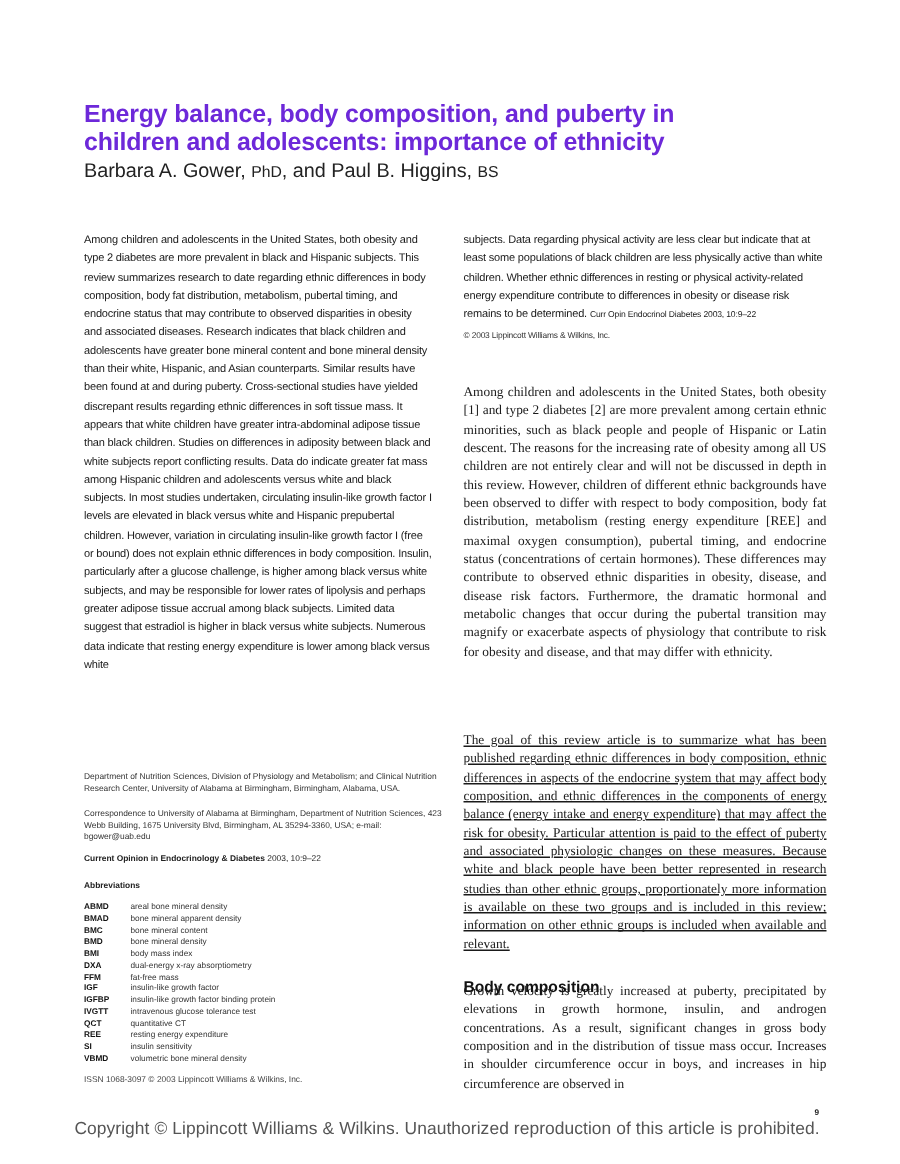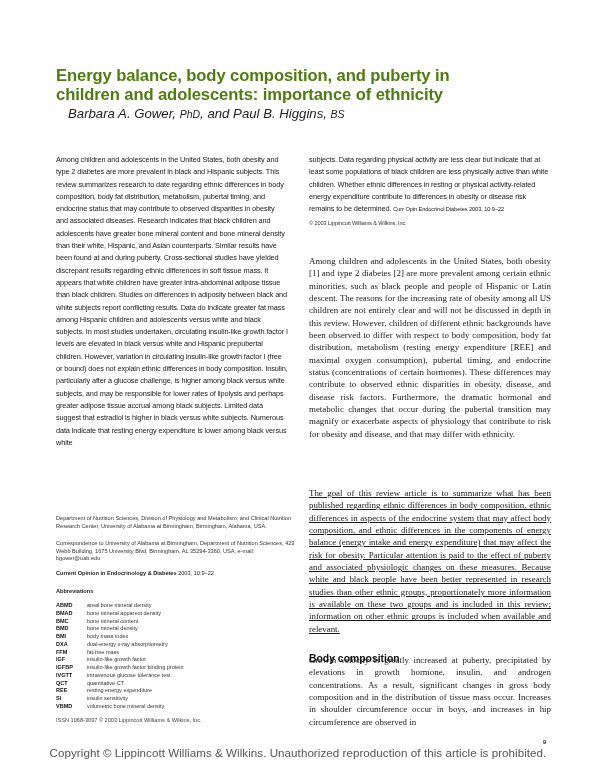--- a/index.html
+++ b/index.html
@@ -1,18 +1,18 @@
 <!DOCTYPE html>
 <html><head>
 <meta charset="utf-8">
 <style>
   html, body { margin: 0; padding: 0; background: #ffffff; }
   body { width: 600px; height: 776px; position: relative; overflow: hidden; color: #111; }
-  .title { position: absolute; left: 56px; top: 66px; width: 420px; font-family: "Liberation Sans", sans-serif; font-weight: bold; font-size: 16.6px; line-height: 19px; color: #4d7c0f; letter-spacing: -0.1px; }
-  .authors { position: absolute; left: 68px; top: 106px; font-family: "Liberation Sans", sans-serif; font-size: 13.2px; color: #222; font-style: italic; }
+  .title { position: absolute; left: 56px; top: 66px; width: 420px; font-family: "Liberation Sans", sans-serif; font-weight: bold; font-size: 16.6px; line-height: 19px; color: #6d28d9; letter-spacing: -0.1px; }
+  .authors { position: absolute; left: 56px; top: 106px; font-family: "Liberation Sans", sans-serif; font-size: 13.2px; color: #222; }
   .authors .deg { font-size: 10.5px; }
   .abstract-left { position: absolute; left: 56px; top: 154px; width: 232px; font-family: "Liberation Sans", sans-serif; font-size: 7.35px; line-height: 12.3px; color: #1a1a1a; letter-spacing: -0.12px; }
   .abstract-right { position: absolute; left: 309px; top: 154px; width: 242px; font-family: "Liberation Sans", sans-serif; font-size: 7.35px; line-height: 12.3px; color: #1a1a1a; letter-spacing: -0.12px; }
   .citation { font-size: 5.7px; letter-spacing: -0.1px; }
   .copyright-small { font-size: 5.6px; margin-top: 2px; color: #333; }
   .body-text { position: absolute; left: 309px; width: 242px; font-family: "Liberation Serif", serif; font-size: 8.9px; line-height: 12.35px; text-align: justify; color: #1a1a1a; }
   .p1 { top: 255px; }
   .p2 { top: 487px; text-decoration: underline; }
   .section-heading { position: absolute; left: 309px; top: 653px; font-family: "Liberation Sans", sans-serif; font-weight: bold; font-size: 10.4px; color: #111; }
   .p3 { top: 654px; }

